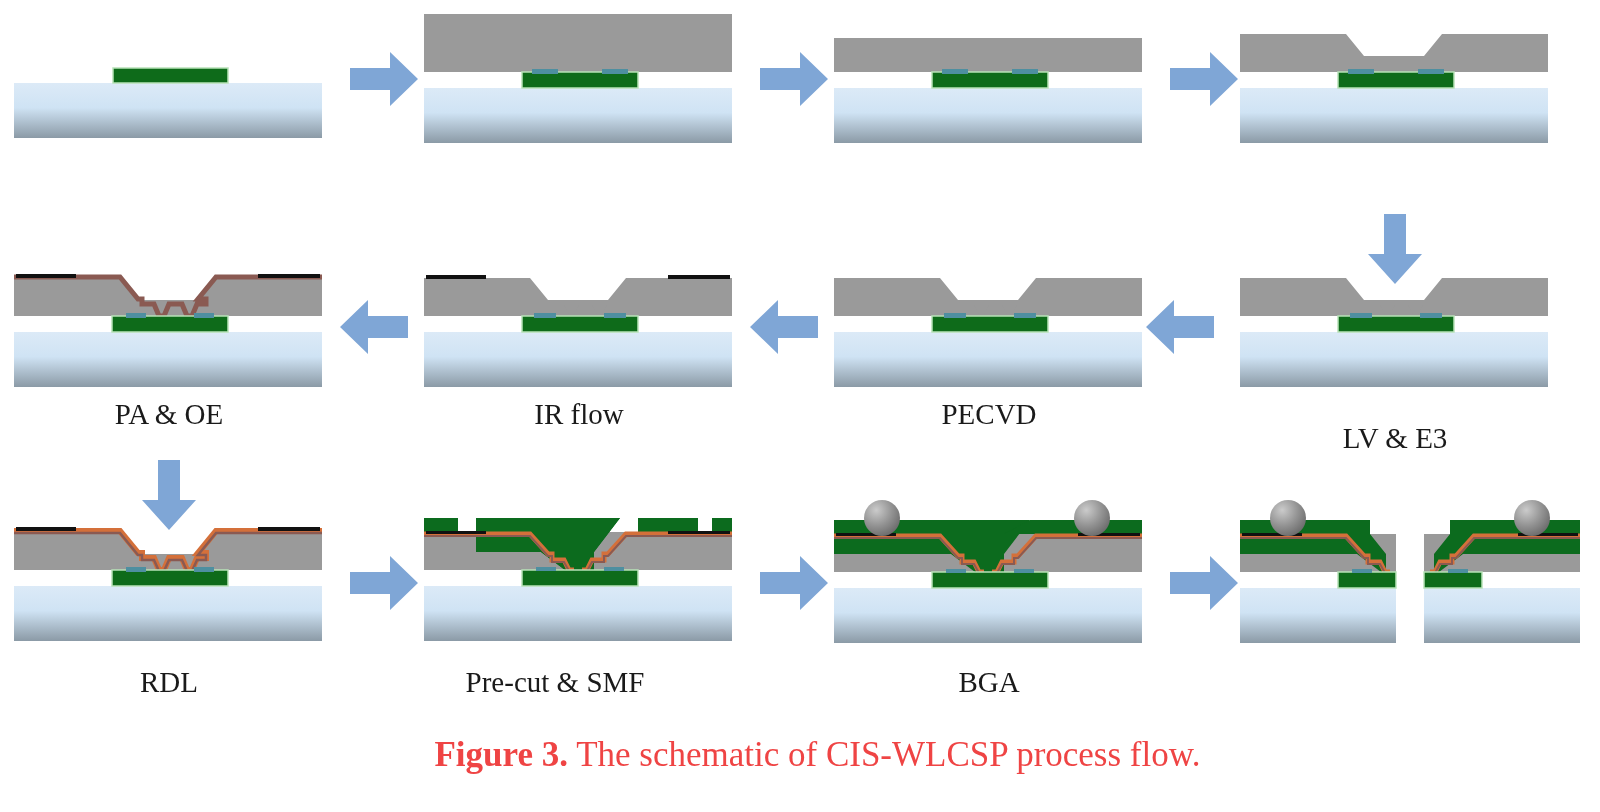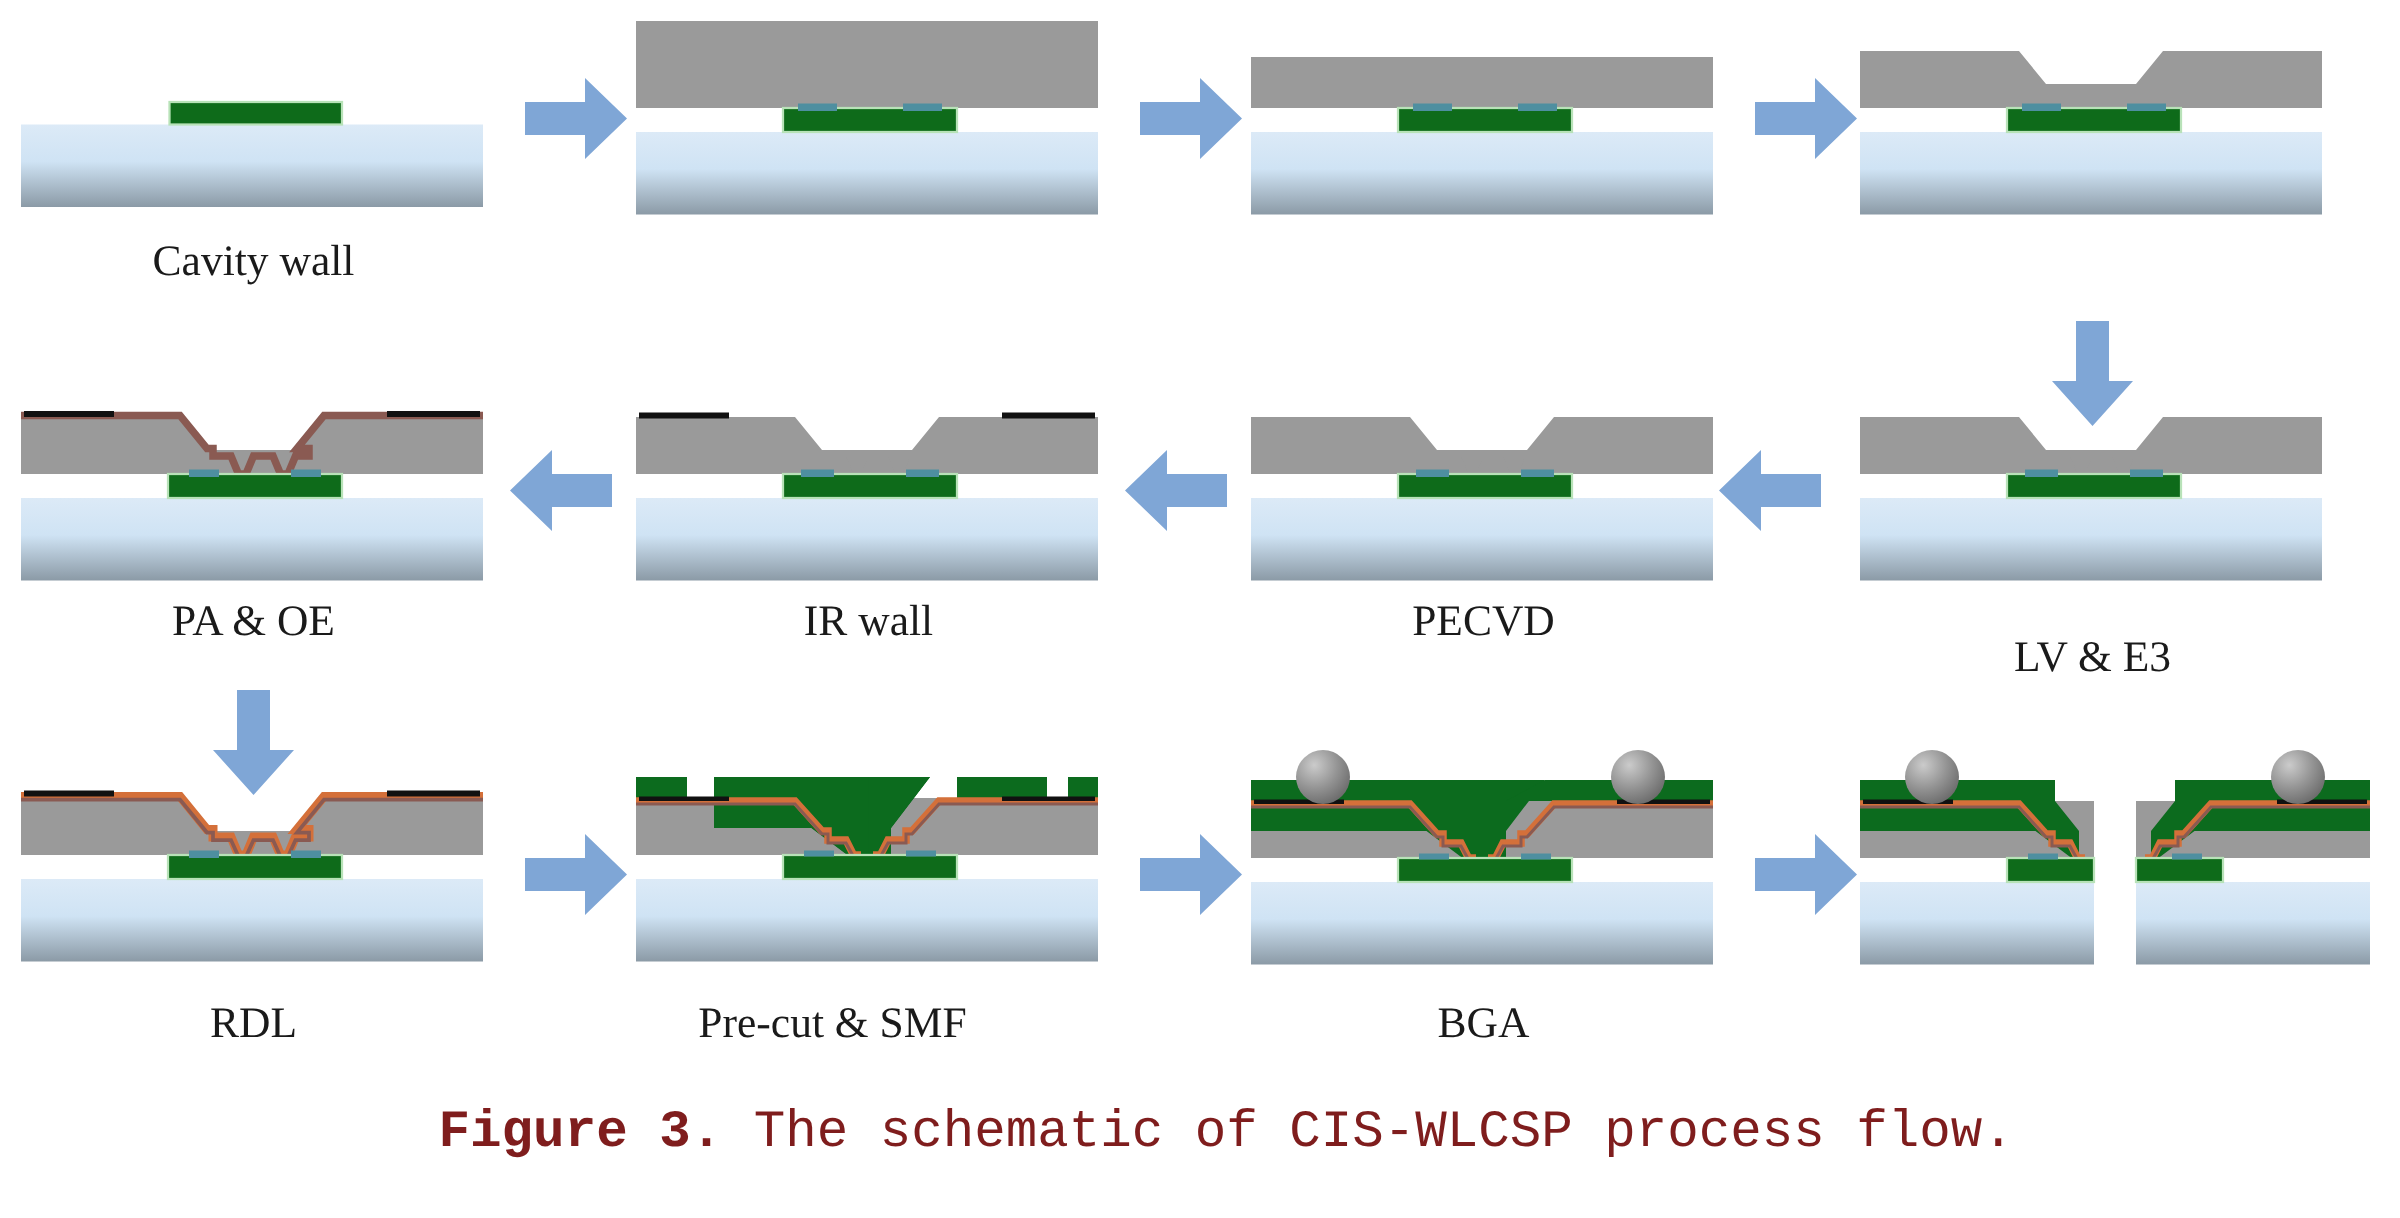--- a/index.html
+++ b/index.html
@@ -15,23 +15,23 @@
     line-height:1;
     color:#1a1a1a;
     white-space:nowrap;
   }
   .arrow{position:absolute;}
   .caption{
     position:absolute;
     left:0;right:0;
     top:735px;
     text-align:center;
-    font-family:Liberation Mono, monospace;
+    font-family:Liberation Serif, serif;
     font-size:35px;
-    color:#7f1d1d;
+    color:#ef4444;
     white-space:nowrap;
     padding-left:35px;
   }
   .caption b{font-weight:bold;}
   .caption .ctext{font-weight:normal;}
 </style>
 </head>
 <body>
 
 <div id="fig">
@@ -42,21 +42,20 @@
         <linearGradient id="sub1" x1="0" y1="0" x2="0" y2="1">
           <stop offset="0%" stop-color="#dceaf7"></stop>
             <stop offset="45%" stop-color="#cfe3f4"></stop>
           <stop offset="100%" stop-color="#8b9aa6"></stop>
         </linearGradient>
       </defs>
       <rect x="0" y="33" width="308" height="55" fill="url(#sub1)"></rect>
       <rect x="99" y="18" width="115" height="15" fill="#0e6b1a" stroke="#b8e2b8" stroke-width="1.5"></rect>
     </svg>
   </div>
-  <div class="steplabel" style="left:14px; top:160px; width:310px;">Cavity wall</div>
 
   <div class="arrow" style="left:348px; top:48px;">
     <svg width="72" height="62" viewBox="0 0 72 62">
       <path d="M2 20 H42 V4 L70 31 L42 58 V42 H2 Z" fill="#7fa6d6"></path>
     </svg>
   </div>
 
   <div class="panel" style="left:424px; top:14px;">
     <svg width="310" height="136" viewBox="0 0 310 136">
       <defs>
@@ -194,21 +193,21 @@
       <path d="M150 44 L155 32 H168 L173 44 Z" fill="#9a9a9a"></path>
       <path d="M178 44 L183 32 H192 V44 Z" fill="#9a9a9a"></path>
       <rect x="2" y="3" width="60" height="4" fill="#111111"></rect>
       <rect x="244" y="3" width="62" height="4" fill="#111111"></rect>
       <rect x="0" y="60" width="308" height="55" fill="url(#sub7)"></rect>
       <rect x="98" y="44" width="116" height="16" fill="#0e6b1a" stroke="#b8e2b8" stroke-width="1.5"></rect>
       <rect x="110" y="41" width="22" height="5" fill="#4e8fa0"></rect>
       <rect x="180" y="41" width="22" height="5" fill="#4e8fa0"></rect>
     </svg>
   </div>
-  <div class="steplabel" style="left:424px; top:400px; width:310px;">IR wall</div>
+  <div class="steplabel" style="left:424px; top:400px; width:310px;">IR flow</div>
 
   <div class="arrow" style="left:338px; top:296px;">
     <svg width="72" height="62" viewBox="0 0 72 62">
       <path d="M70 20 H30 V4 L2 31 L30 58 V42 H70 Z" fill="#7fa6d6"></path>
     </svg>
   </div>
 
   <div class="panel" style="left:14px; top:272px;">
     <svg width="310" height="122" viewBox="0 0 310 122">
       <defs>

